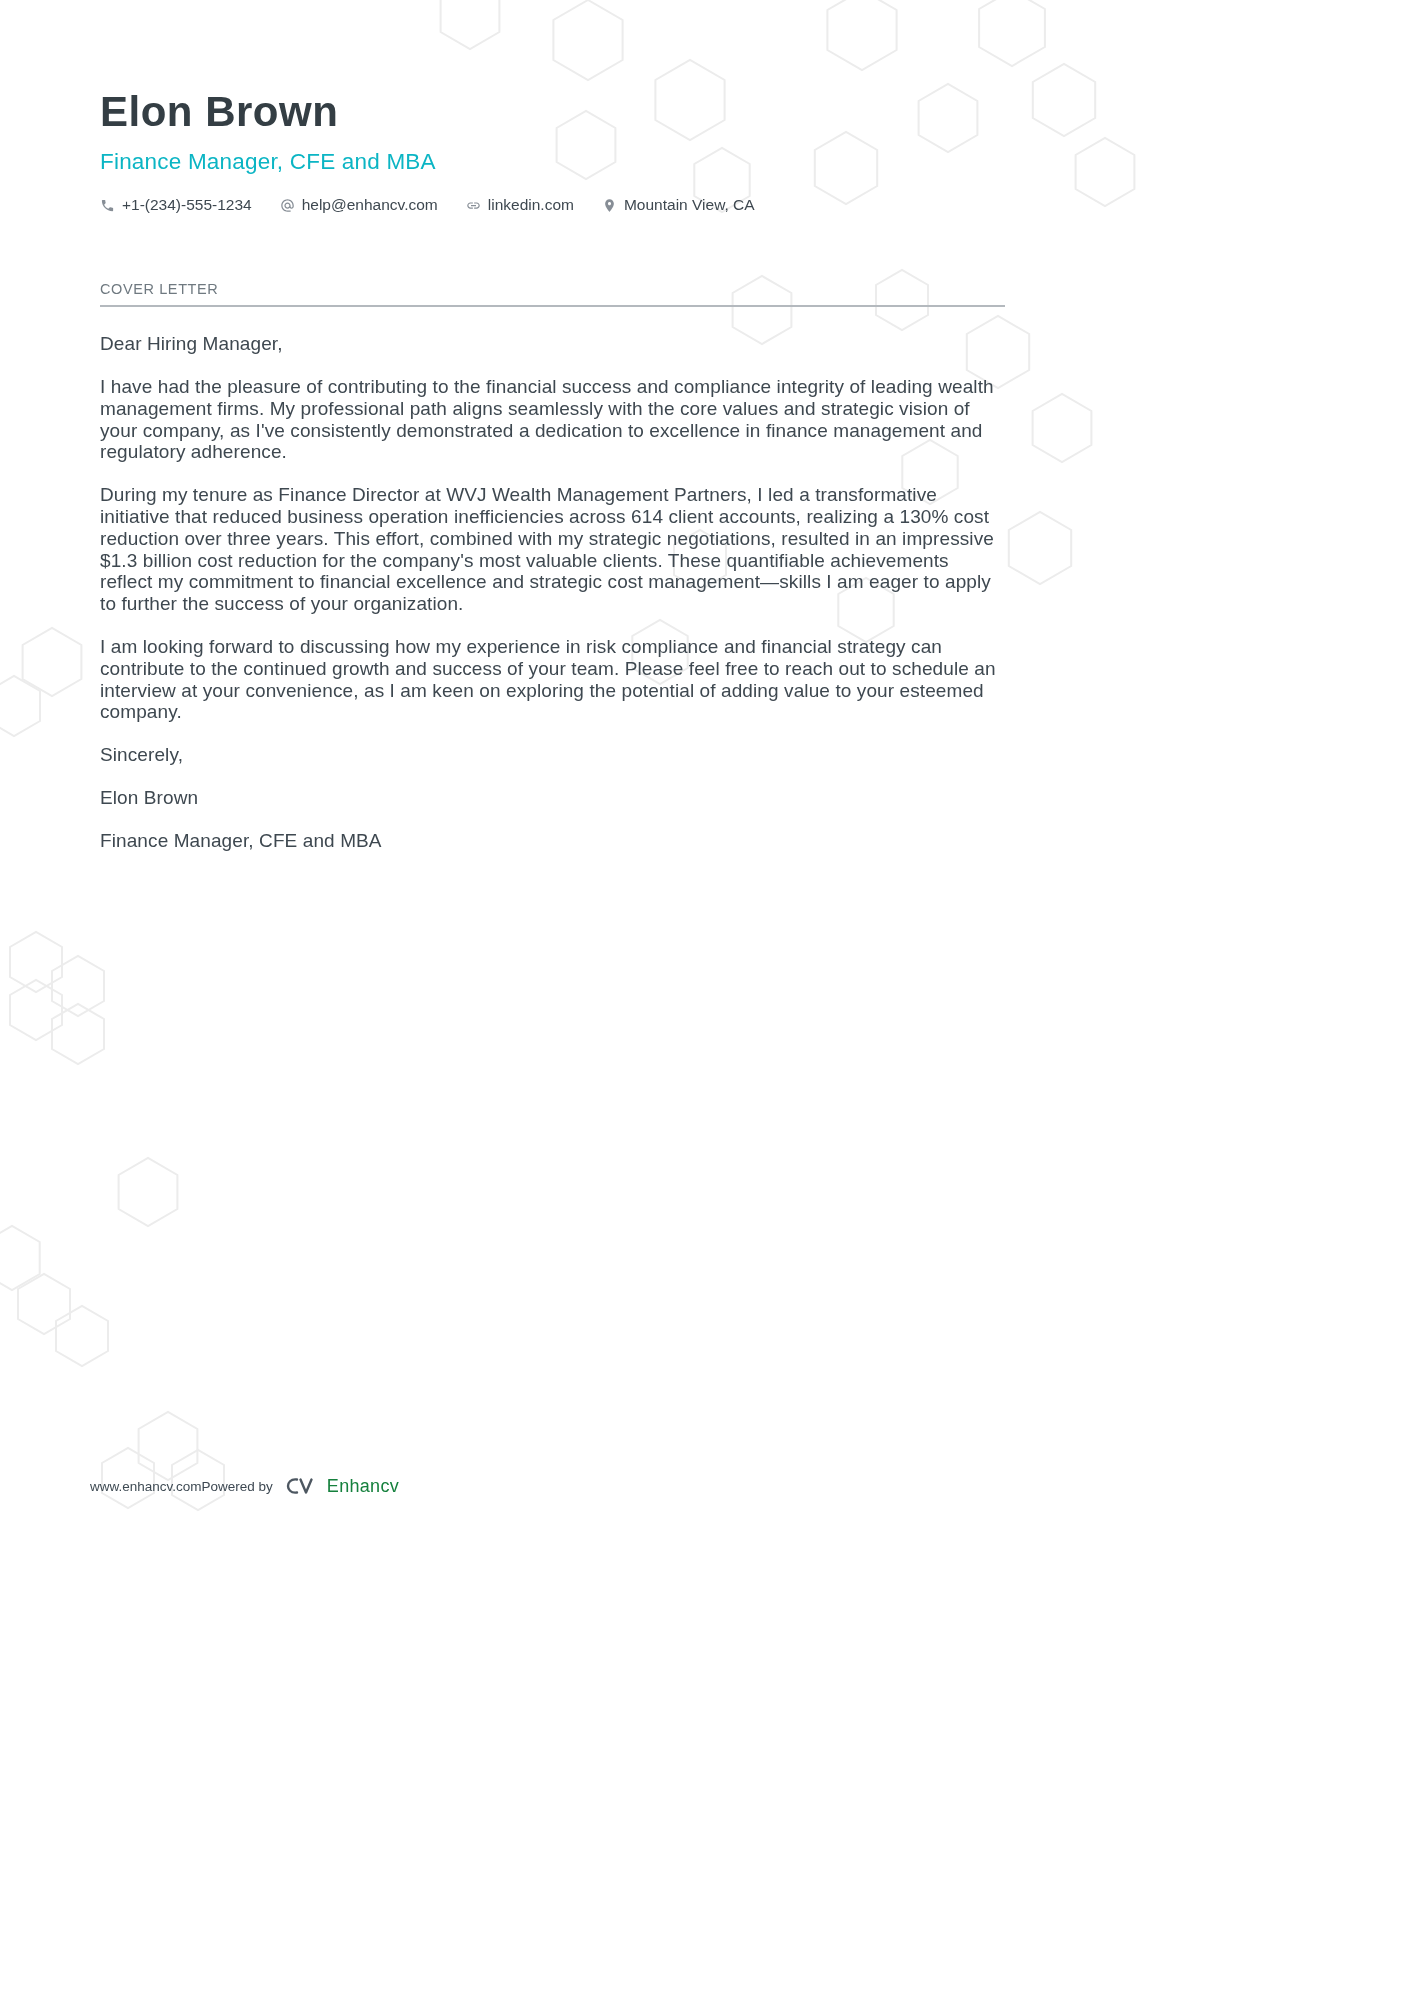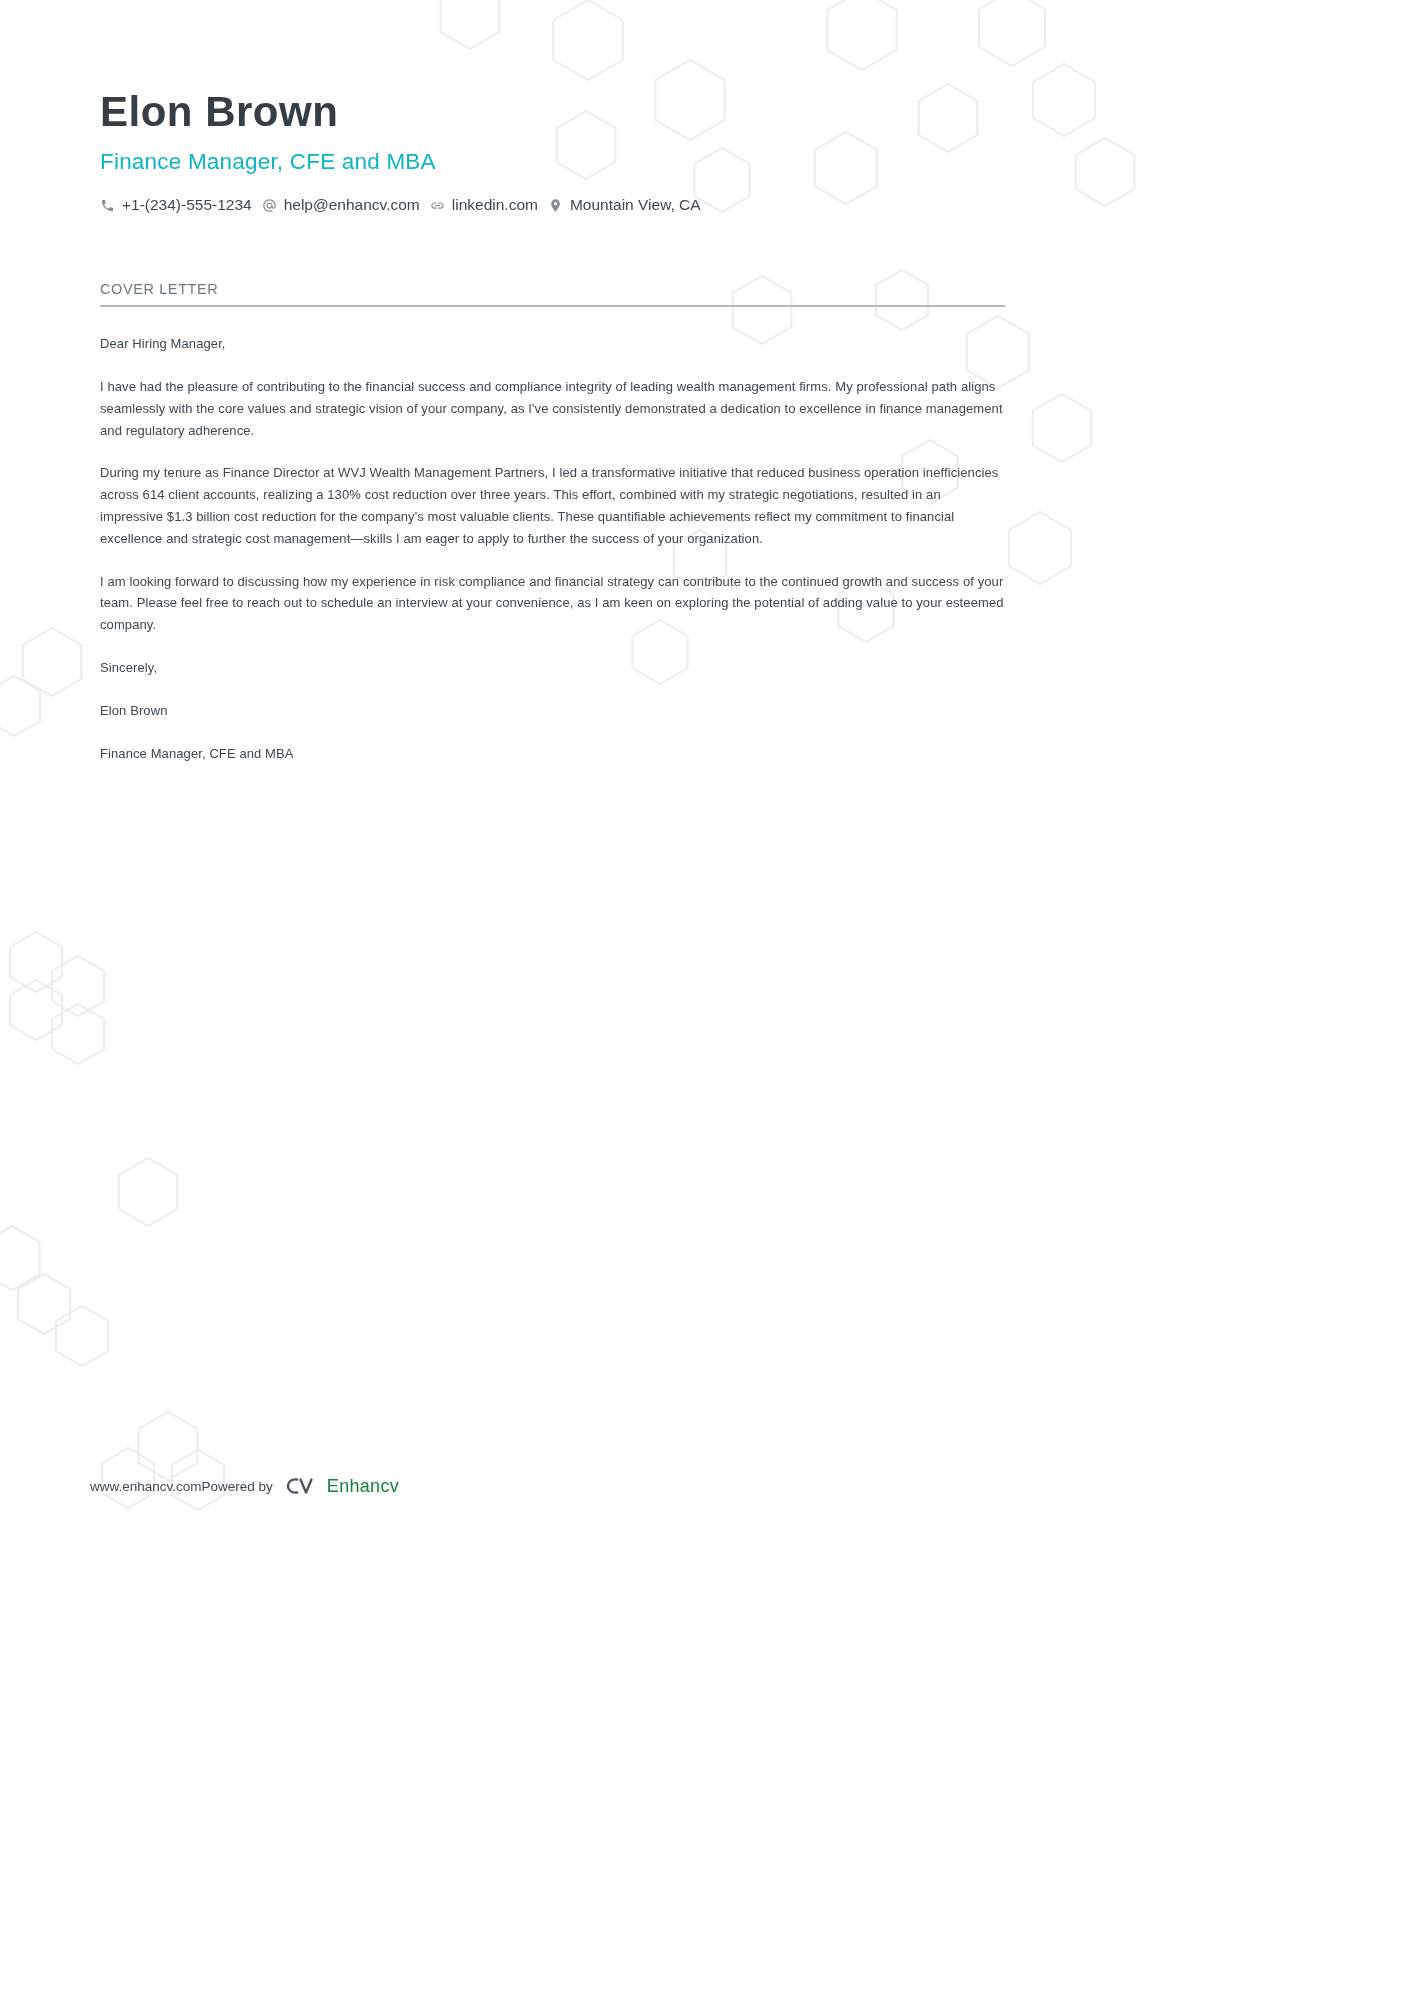--- a/index.html
+++ b/index.html
@@ -19,34 +19,34 @@
 
   h1.person-name {
     font-size:42px; font-weight:700; letter-spacing:.5px;
     color:var(--heading,#343e44); line-height:1.15;
   }
   .job-title {
     margin-top:13px; font-size:22.5px; font-weight:500;
     color:var(--accent,#0bb5c4); letter-spacing:.2px;
   }
   .contacts {
-    margin-top:21px; display:flex; align-items:center; gap:10px;
+    margin-top:21px; display:flex; align-items:center; gap:28px;
     font-size:15.5px; color:var(--body,#3e4850);
   }
   .contact { display:inline-flex; align-items:center; gap:7px; }
   .cicon { width:15px; height:15px; fill:#878e96; flex:none; }
 
   .section-head {
     margin-top:66px; border-bottom:2px solid #b4b9be; padding-bottom:7px;
   }
   .section-label {
     font-size:14.5px; color:var(--muted,#6f7980); letter-spacing:.6px;
   }
 
-  .letter { margin-top:26px; font-size:13px; line-height:21.8px; letter-spacing:.1px; }
+  .letter { margin-top:26px; font-size:19px; line-height:21.8px; letter-spacing:.1px; }
   .letter p { margin-bottom:21px; }
   .letter p:last-child { margin-bottom:0; }
 
   footer.page-footer {
     position:absolute; left:90px; right:403px; top:1475px;
     display:flex; align-items:center;
   }
   .footer-site { font-size:13.5px; color:#3f4b54; }
   .powered { display:flex; align-items:center; gap:12px; }
   .powered-label { font-size:13.5px; color:#3d4852; }

